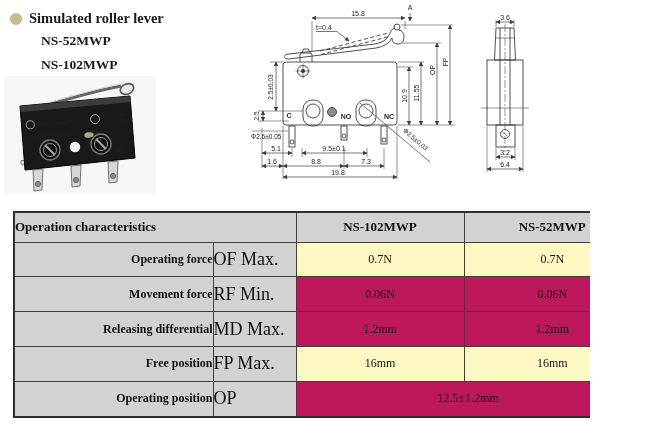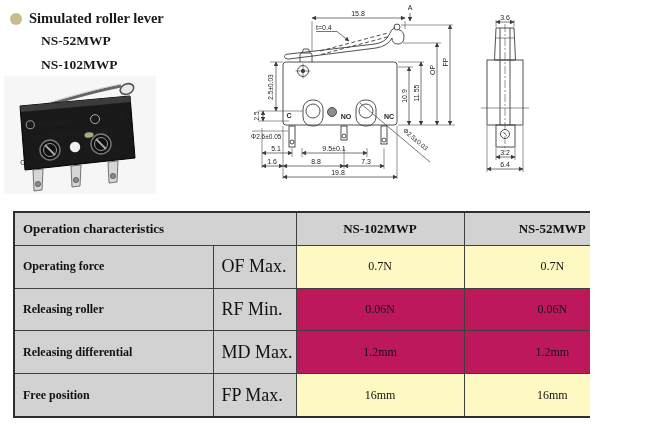--- a/index.html
+++ b/index.html
@@ -14,23 +14,23 @@
   .model.m2{top:57px;}
   
   svg text{font-family:"Liberation Sans","DejaVu Sans",sans-serif;fill:#222;}
   .dt{font-size:7px;}
   .dts{font-size:6.5px;}
   .lbl{font-size:7px;font-weight:bold;}
   
   .spec-table{position:absolute;left:13px;top:211px;width:627px;height:207px;
               border-collapse:collapse;table-layout:fixed;
               border:2px solid #2e2e2e;font-size:12px;color:#111;}
-  .spec-table td,.spec-table th{border:1px solid #3f3f3f;padding:8px;vertical-align:middle;
+  .spec-table td,.spec-table th{border:1px solid #3f3f3f;padding:0;vertical-align:middle;
               overflow:hidden;white-space:nowrap;}
-  .cell-label{background:#d2d2d2;font-weight:bold;text-align:left;padding-left:8px;font-size:12px;}
+  .cell-label{background:#d2d2d2;font-weight:bold;text-align:right;padding-left:8px;font-size:12px;}
   .cell-abbr{background:#d2d2d2;text-align:left;padding-left:7px;font-size:18px;font-weight:normal;}
   .cell-val{background:#fef9c3;text-align:center;font-size:12px;}
   .cell-val.alt{background:#be185d;}
   .hdr-title{background:#d2d2d2;font-weight:bold;text-align:left;padding-left:8px;font-size:13px;}
   .hdr-model{background:#d2d2d2;font-weight:bold;text-align:center;font-size:13px;}
 </style>
 </head>
 <body>
 
 <div id="page">
@@ -240,33 +240,38 @@
       <td class="hdr-model">NS-102MWP</td>
       <td class="hdr-model">NS-52MWP</td>
     </tr>
     <tr>
       <td class="cell-label">Operating force</td>
       <td class="cell-abbr">OF Max.</td>
       <td class="cell-val">0.7N</td>
       <td class="cell-val">0.7N</td>
     </tr>
     <tr>
-      <td class="cell-label">Releasing roller</td>
+      <td class="cell-label">Movement force</td>
       <td class="cell-abbr">RF Min.</td>
       <td class="cell-val alt">0.06N</td>
       <td class="cell-val alt">0.06N</td>
     </tr>
     <tr>
       <td class="cell-label">Releasing differential</td>
       <td class="cell-abbr">MD Max.</td>
       <td class="cell-val alt">1.2mm</td>
       <td class="cell-val alt">1.2mm</td>
     </tr>
     <tr>
       <td class="cell-label">Free position</td>
       <td class="cell-abbr">FP Max.</td>
       <td class="cell-val">16mm</td>
       <td class="cell-val">16mm</td>
     </tr>
+    <tr>
+      <td class="cell-label">Operating position</td>
+      <td class="cell-abbr">OP</td>
+      <td class="cell-val alt" colspan="2">12.5±1.2mm</td>
+    </tr>
   </tbody>
     </table>
 
 </div>
 
 </body></html>

